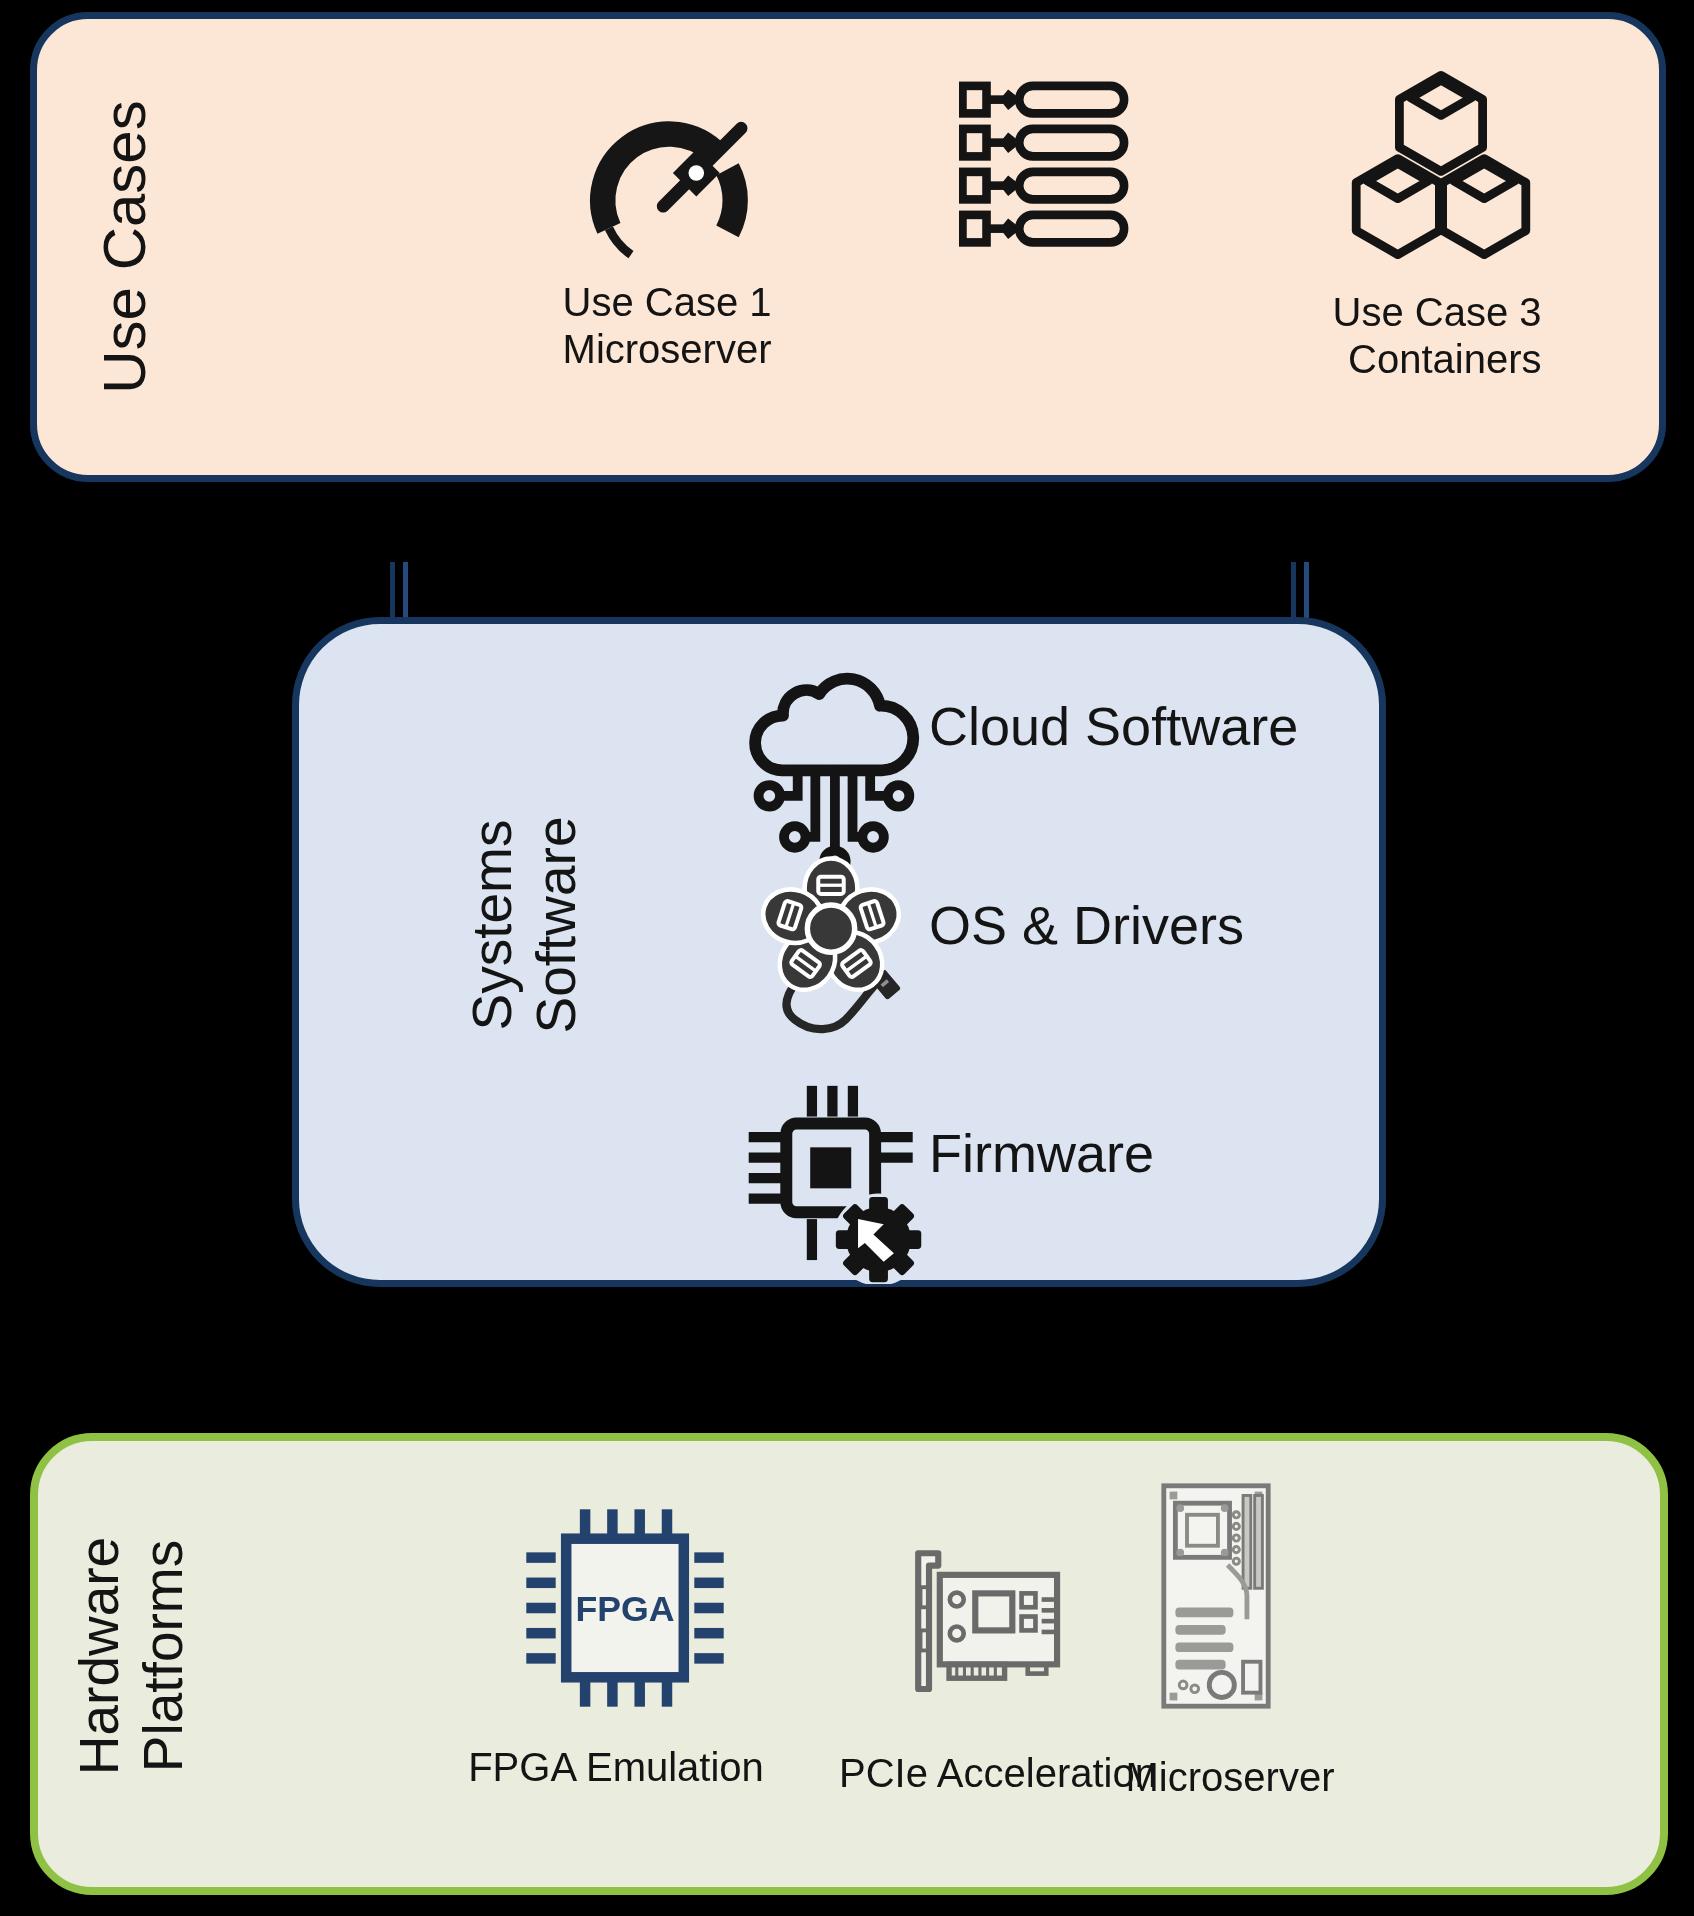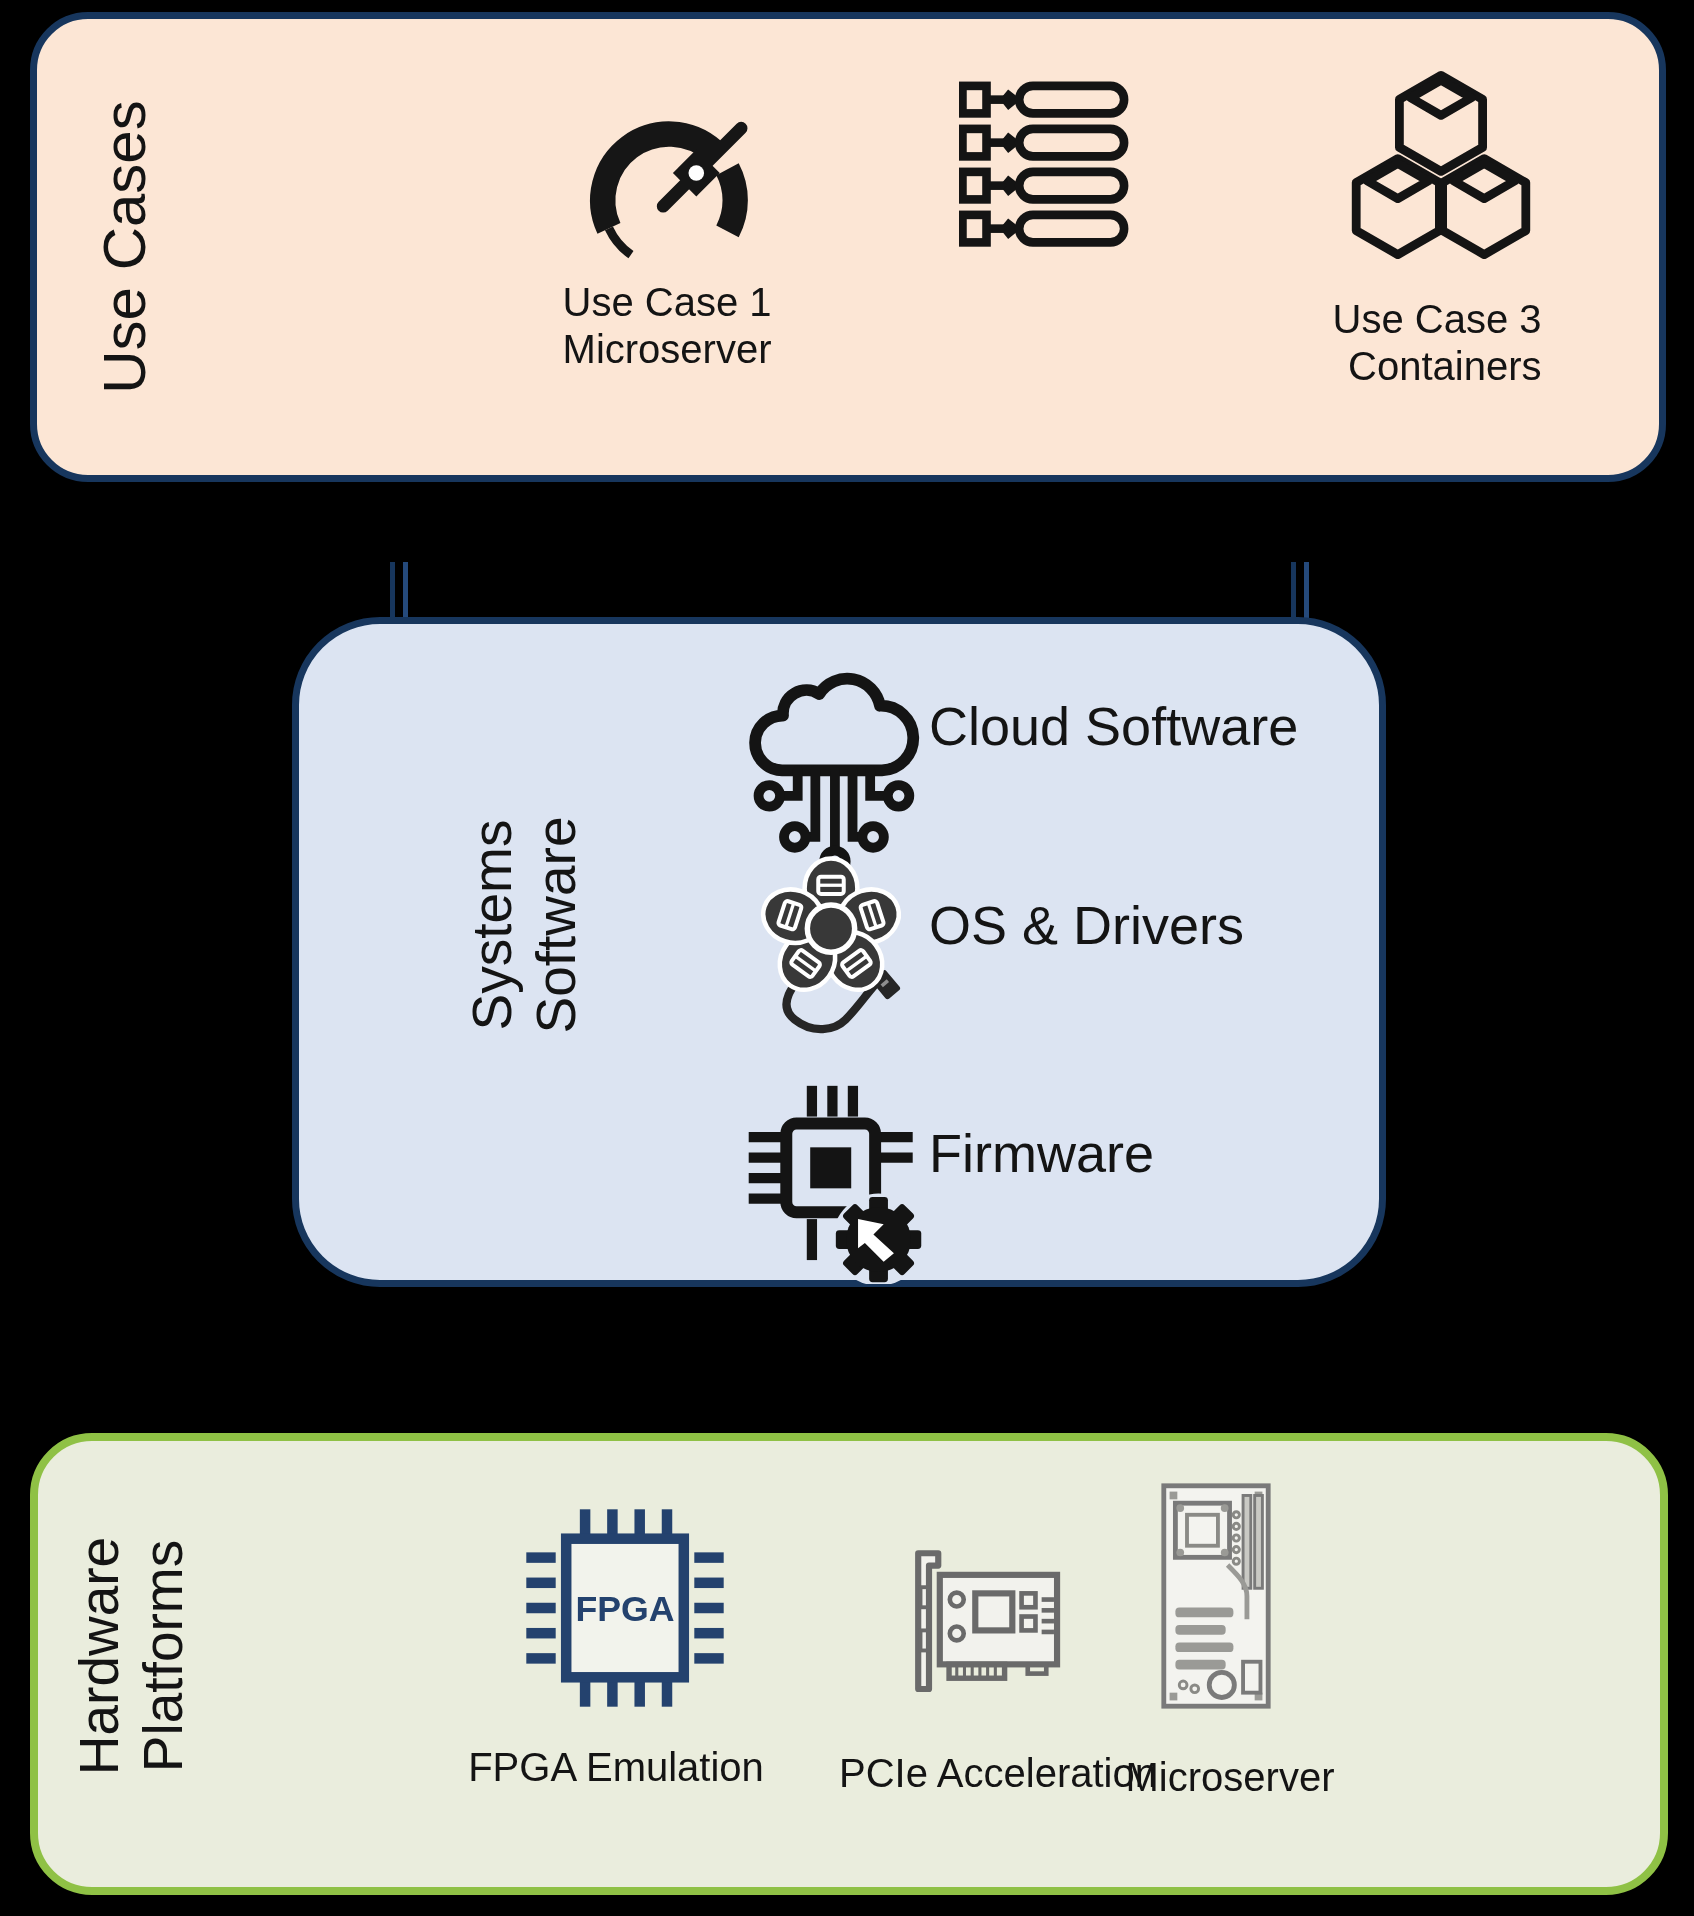--- a/index.html
+++ b/index.html
@@ -118,21 +118,21 @@
       <g transform="translate(33,86)">
         <path d="M0,-30 L26,-15 L26,15 L0,30 L-26,15 L-26,-15 Z"></path>
         <path d="M0,-27 L19,-16 L0,-5 L-19,-16 Z"></path>
       </g>
       <g transform="translate(87,86)">
         <path d="M0,-30 L26,-15 L26,15 L0,30 L-26,15 L-26,-15 Z"></path>
         <path d="M0,-27 L19,-16 L0,-5 L-19,-16 Z"></path>
       </g>
     </g>
   </svg>
-  <div class="item-label" style="left:1400px; top:270px;margin-top:7px;">
+  <div class="item-label" style="left:1400px; top:270px;">
     <div>Use Case 3</div>
     <div>Containers</div>
   </div>
 </div>
 
 <div class="connector dark" style="left:390px;"></div>
 <div class="connector mid" style="left:403px;"></div>
 <div class="connector dark" style="left:1291px;"></div>
 <div class="connector mid" style="left:1304px;"></div>
 

